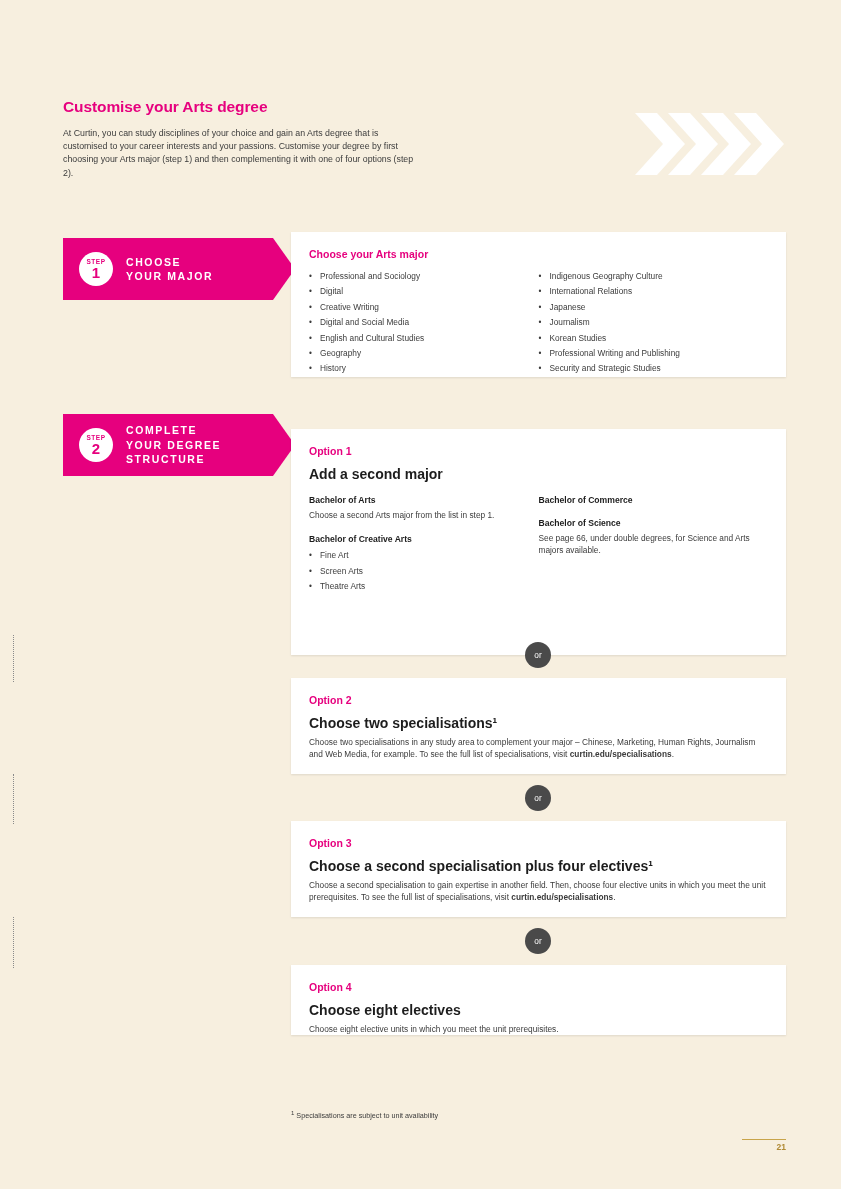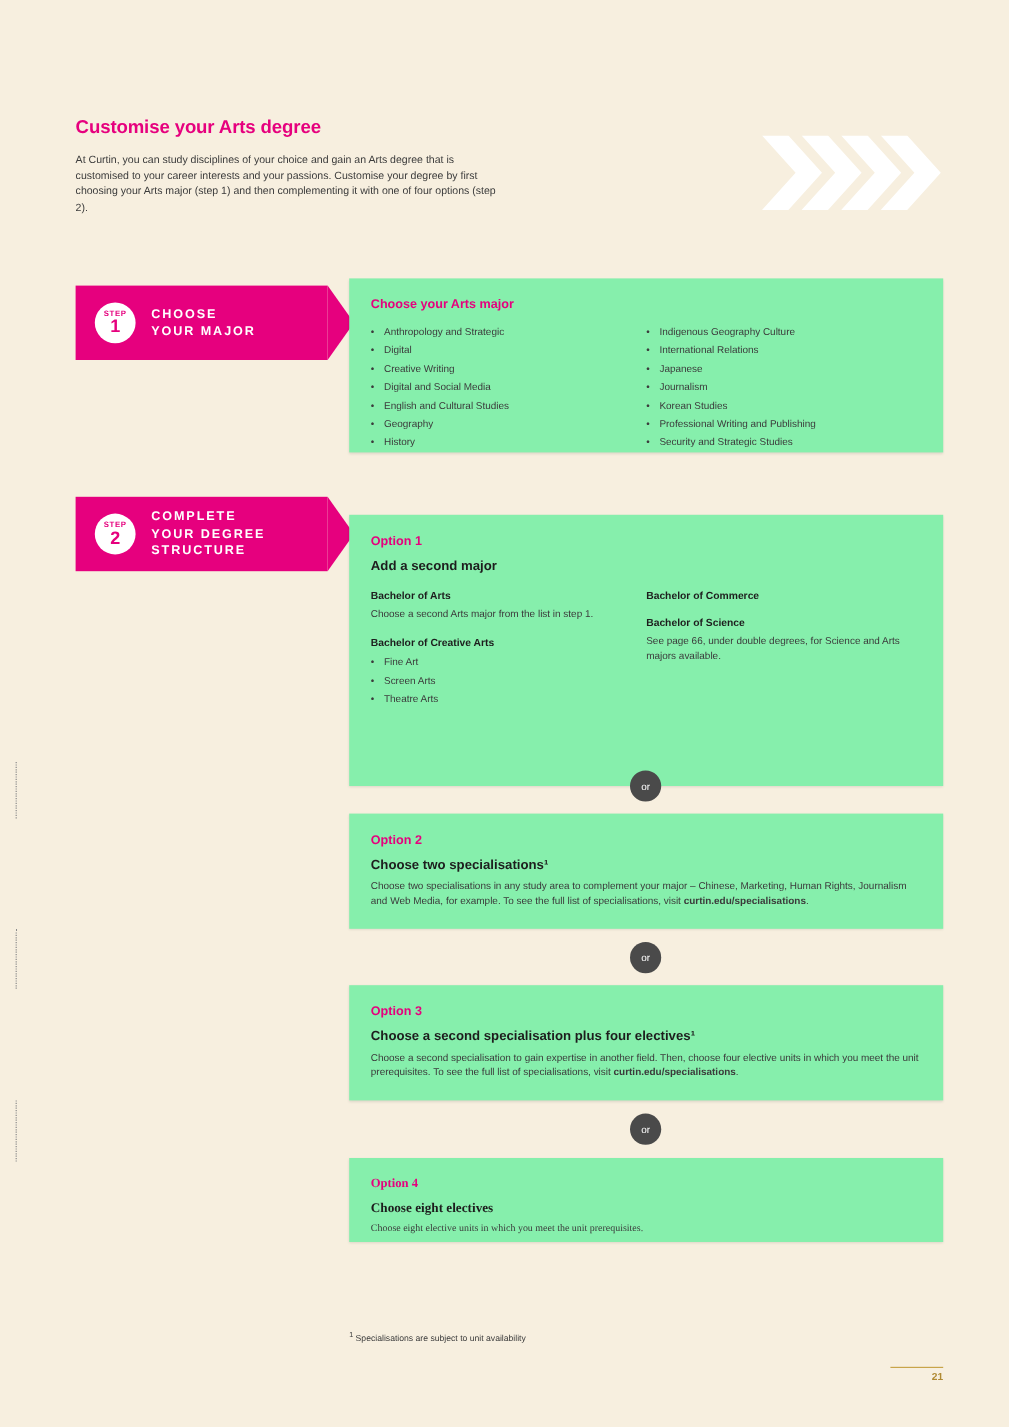--- a/index.html
+++ b/index.html
@@ -99,21 +99,21 @@
   }
 
   #step1-tab { left: 63px; top: 238px; width: 210px; height: 62px; }
   #step1-tab .arrow { border-top-width: 31px; border-bottom-width: 31px; }
   #step2-tab { left: 63px; top: 414px; width: 210px; height: 62px; }
   #step2-tab .arrow { border-top-width: 31px; border-bottom-width: 31px; }
 
   
   .card {
     position: absolute;
-    background: #86efac;
+    background: #ffffff;
     box-shadow: 0 1px 2px rgba(0,0,0,0.10);
   }
   .card-title {
     color: #e6007e;
     font-weight: bold;
     font-size: 10.5px;
     margin-bottom: 9px;
   }
   .card-inner { padding: 16px 18px 16px 18px; }
 
@@ -136,21 +136,21 @@
     content: "•";
     position: absolute;
     left: 0;
     top: 0;
     color: #3b3b3b;
   }
 
   
   #card-opt1 { left: 291px; top: 429px; width: 495px; height: 226px; }
   .opt-sub {
-    font-size: 11px;
+    font-size: 14px;
     font-weight: bold;
     color: #1d1d1d;
     margin-bottom: 5px;
   }
   .opt-body {
     font-size: 8.3px;
     line-height: 12.4px;
     color: #3b3b3b;
   }
   .deg-grid {
@@ -166,21 +166,21 @@
   }
   .deg-text {
     font-size: 8.3px;
     line-height: 12.4px;
   }
   .deg-block { margin-bottom: 13px; }
 
   
   #card-opt2 { left: 291px; top: 678px; width: 495px; height: 96px; }
   #card-opt3 { left: 291px; top: 821px; width: 495px; height: 96px; }
-  #card-opt4 { left: 291px; top: 965px; width: 495px; height: 70px; font-family: Liberation Serif, serif; }
+  #card-opt4 { left: 291px; top: 965px; width: 495px; height: 70px; }
 
   .bold-inline { font-weight: bold; }
 
   
   .or-wrap {
     position: absolute;
     left: 525px;
     width: 26px;
     text-align: center;
   }
@@ -272,21 +272,21 @@
     <div class="step-label">COMPLETE<br>YOUR DEGREE<br>STRUCTURE</div>
     <div class="arrow"></div>
   </div>
 
   <div class="card" id="card-major">
     <div class="card-inner">
       <div class="card-title">Choose your Arts major</div>
       <div class="major-cols">
         <div class="major-col">
           <ul class="bullets">
-            <li>Anthropology and Strategic</li>
+            <li>Professional and Sociology</li>
             <li>Digital</li>
             <li>Creative Writing</li>
             <li>Digital and Social Media</li>
             <li>English and Cultural Studies</li>
             <li>Geography</li>
             <li>History</li>
           </ul>
         </div>
         <div class="major-col">
           <ul class="bullets">

